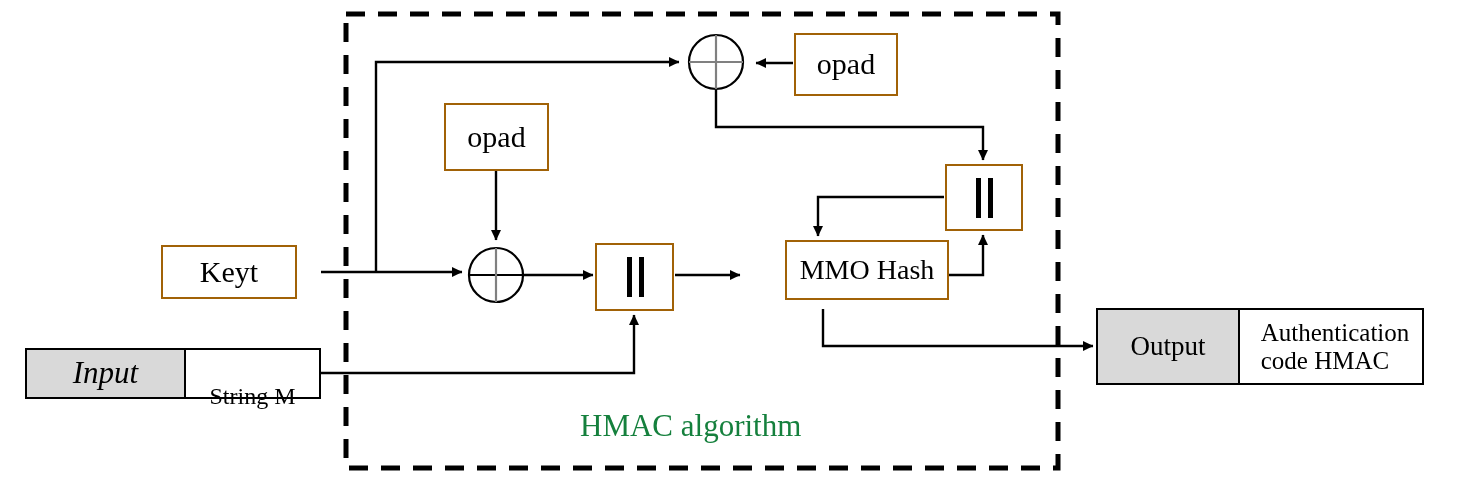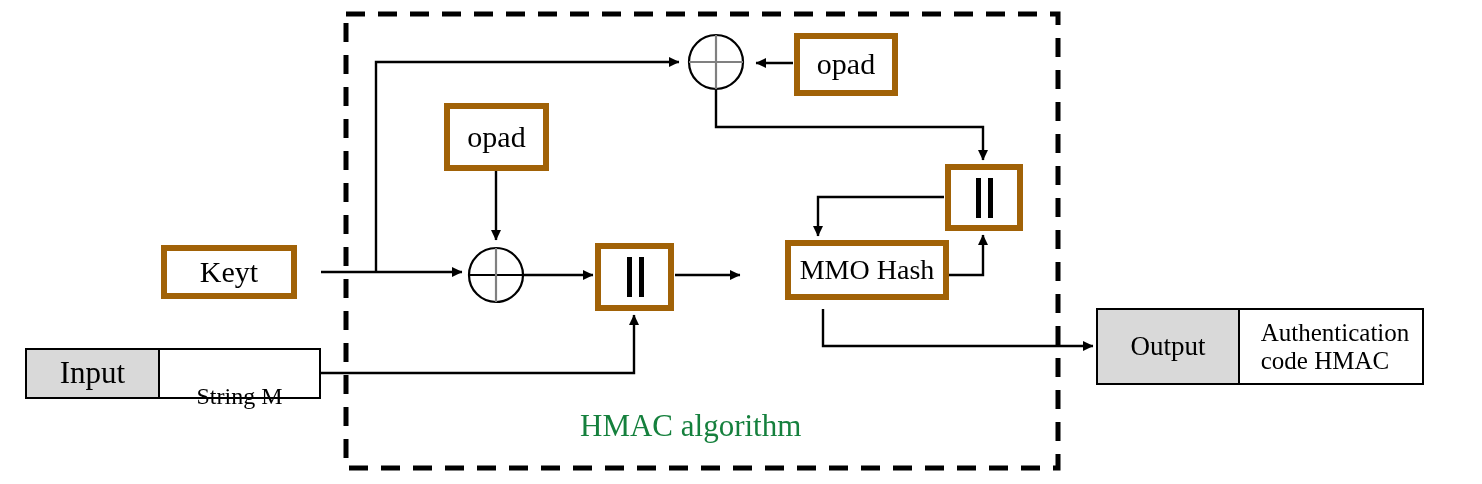--- a/index.html
+++ b/index.html
@@ -18,21 +18,21 @@
   svg.layer {
     position: absolute;
     left: 0;
     top: 0;
     width: 1482px;
     height: 484px;
   }
   .node {
     position: absolute;
     box-sizing: border-box;
-    border: 6px solid #a16207;
+    border: 2px solid #a16207;
     background: #ffffff;
     display: flex;
     align-items: center;
     justify-content: center;
     color: #000000;
     line-height: 1.08;
     text-align: center;
   }
   .node-text {
     display: block;
@@ -76,21 +76,21 @@
     justify-content: center;
     box-sizing: border-box;
     color: #000000;
     text-align: center;
     line-height: 1.12;
   }
   .split-box .cell.shaded { background: #d9d9d9; }
   .split-box .cell.divider-right { border-right: 2px solid #000000; }
 
   #input-box  { left: 25px;  top: 348px; width: 296px; height: 51px; }
-  #input-box .cell.shaded { width: 133px; font-size: 31px; }
+  #input-box .cell.shaded { width: 159px; font-size: 31px; font-style: italic; }
   #input-box .cell.plain  { flex: 1; font-size: 24px; margin-top: 45px; }
 
   #output-box { left: 1096px; top: 308px; width: 328px; height: 77px; }
   #output-box .cell.shaded { width: 142px; font-size: 27px; }
   #output-box .cell.plain  {
     flex: 1;
     font-size: 25px;
     justify-content: center;
     padding-left: 8px;
     text-align: left;

